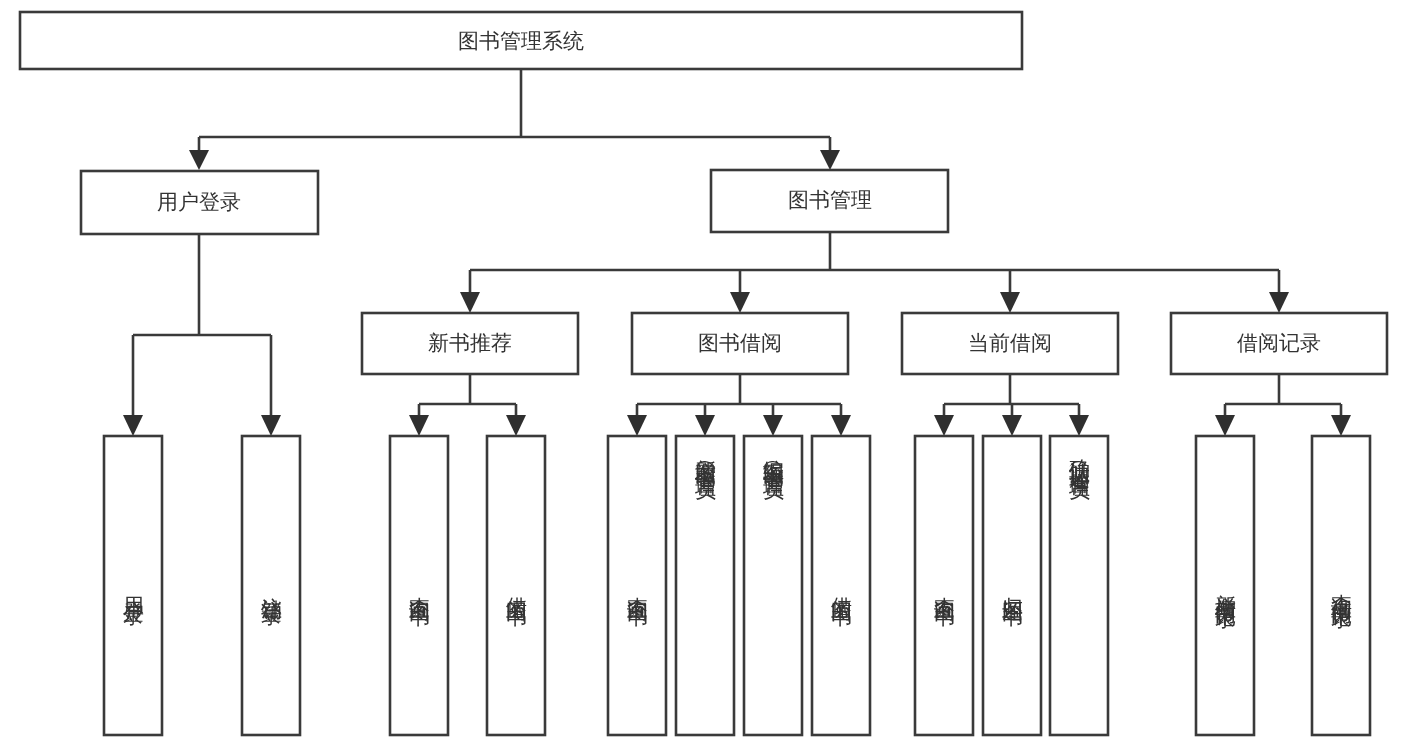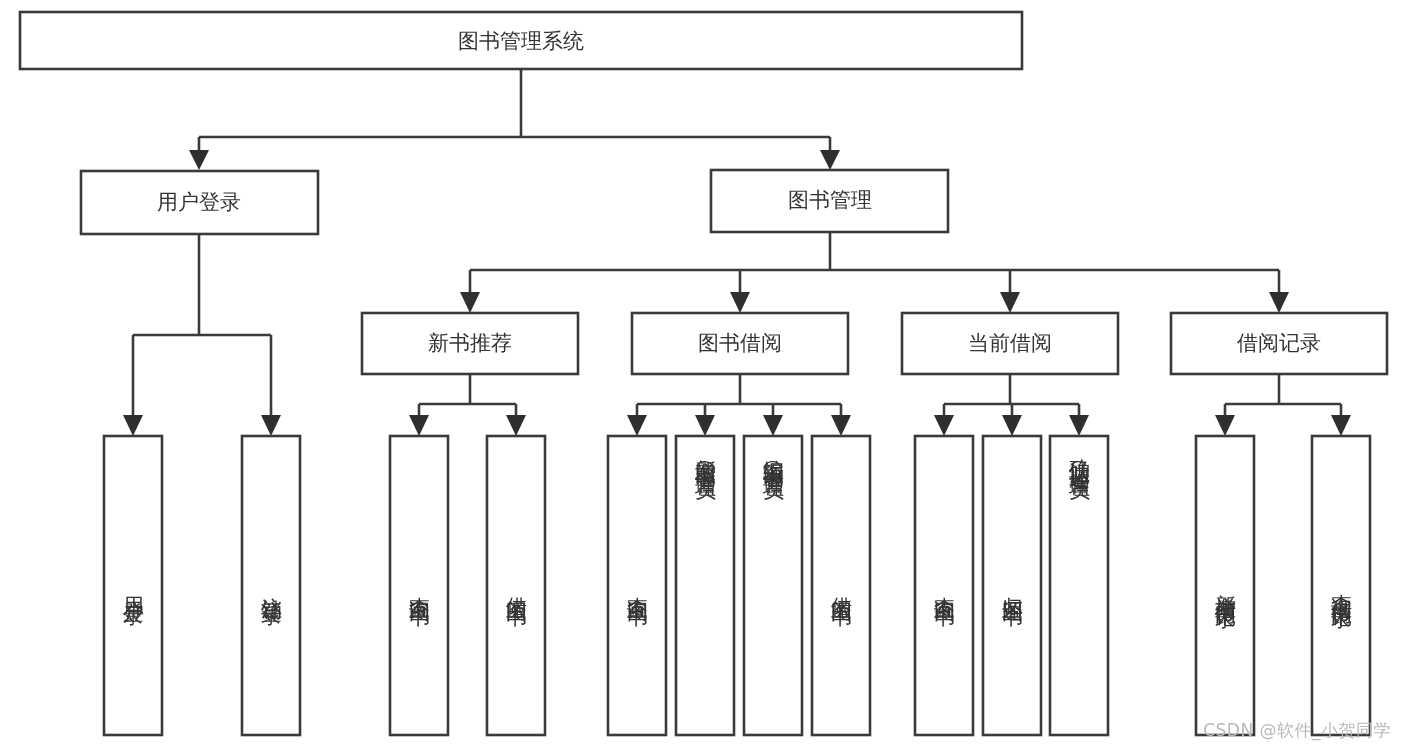--- a/index.html
+++ b/index.html
@@ -216,21 +216,20 @@
     <div class="vlabel" style="left: 676px; top: 436px; width: 58px; height: 299px; justify-content: flex-start; padding-top: 6px; box-sizing: border-box;">新增图书（管理员）</div>
     <div class="vlabel" style="left: 744px; top: 436px; width: 58px; height: 299px; justify-content: flex-start; padding-top: 6px; box-sizing: border-box;">编辑图书（管理员）</div>
     <div class="vlabel" style="left: 812px; top: 436px; width: 58px; height: 299px;">借阅图书</div>
     <div class="vlabel" style="left: 915px; top: 436px; width: 58px; height: 299px;">查询图书</div>
     <div class="vlabel" style="left: 983px; top: 436px; width: 58px; height: 299px;">归还图书</div>
     <div class="vlabel" style="left: 1050px; top: 436px; width: 58px; height: 299px; justify-content: flex-start; padding-top: 6px; box-sizing: border-box;">确认归还（管理员）</div>
     <div class="vlabel" style="left: 1196px; top: 436px; width: 58px; height: 299px;">新增借阅记录</div>
     <div class="vlabel" style="left: 1312px; top: 436px; width: 58px; height: 299px;">查询借阅记录</div>
   </div>
 
-  <div class="watermark">CSDN @软件_小贺同学</div>
 </div>
 
 <style>
   .vlabel {
     position: absolute;
     writing-mode: vertical-rl;
     text-orientation: upright;
     font-family: "DejaVu Sans", "Liberation Sans", sans-serif;
     font-size: 21px;
     line-height: 1;

